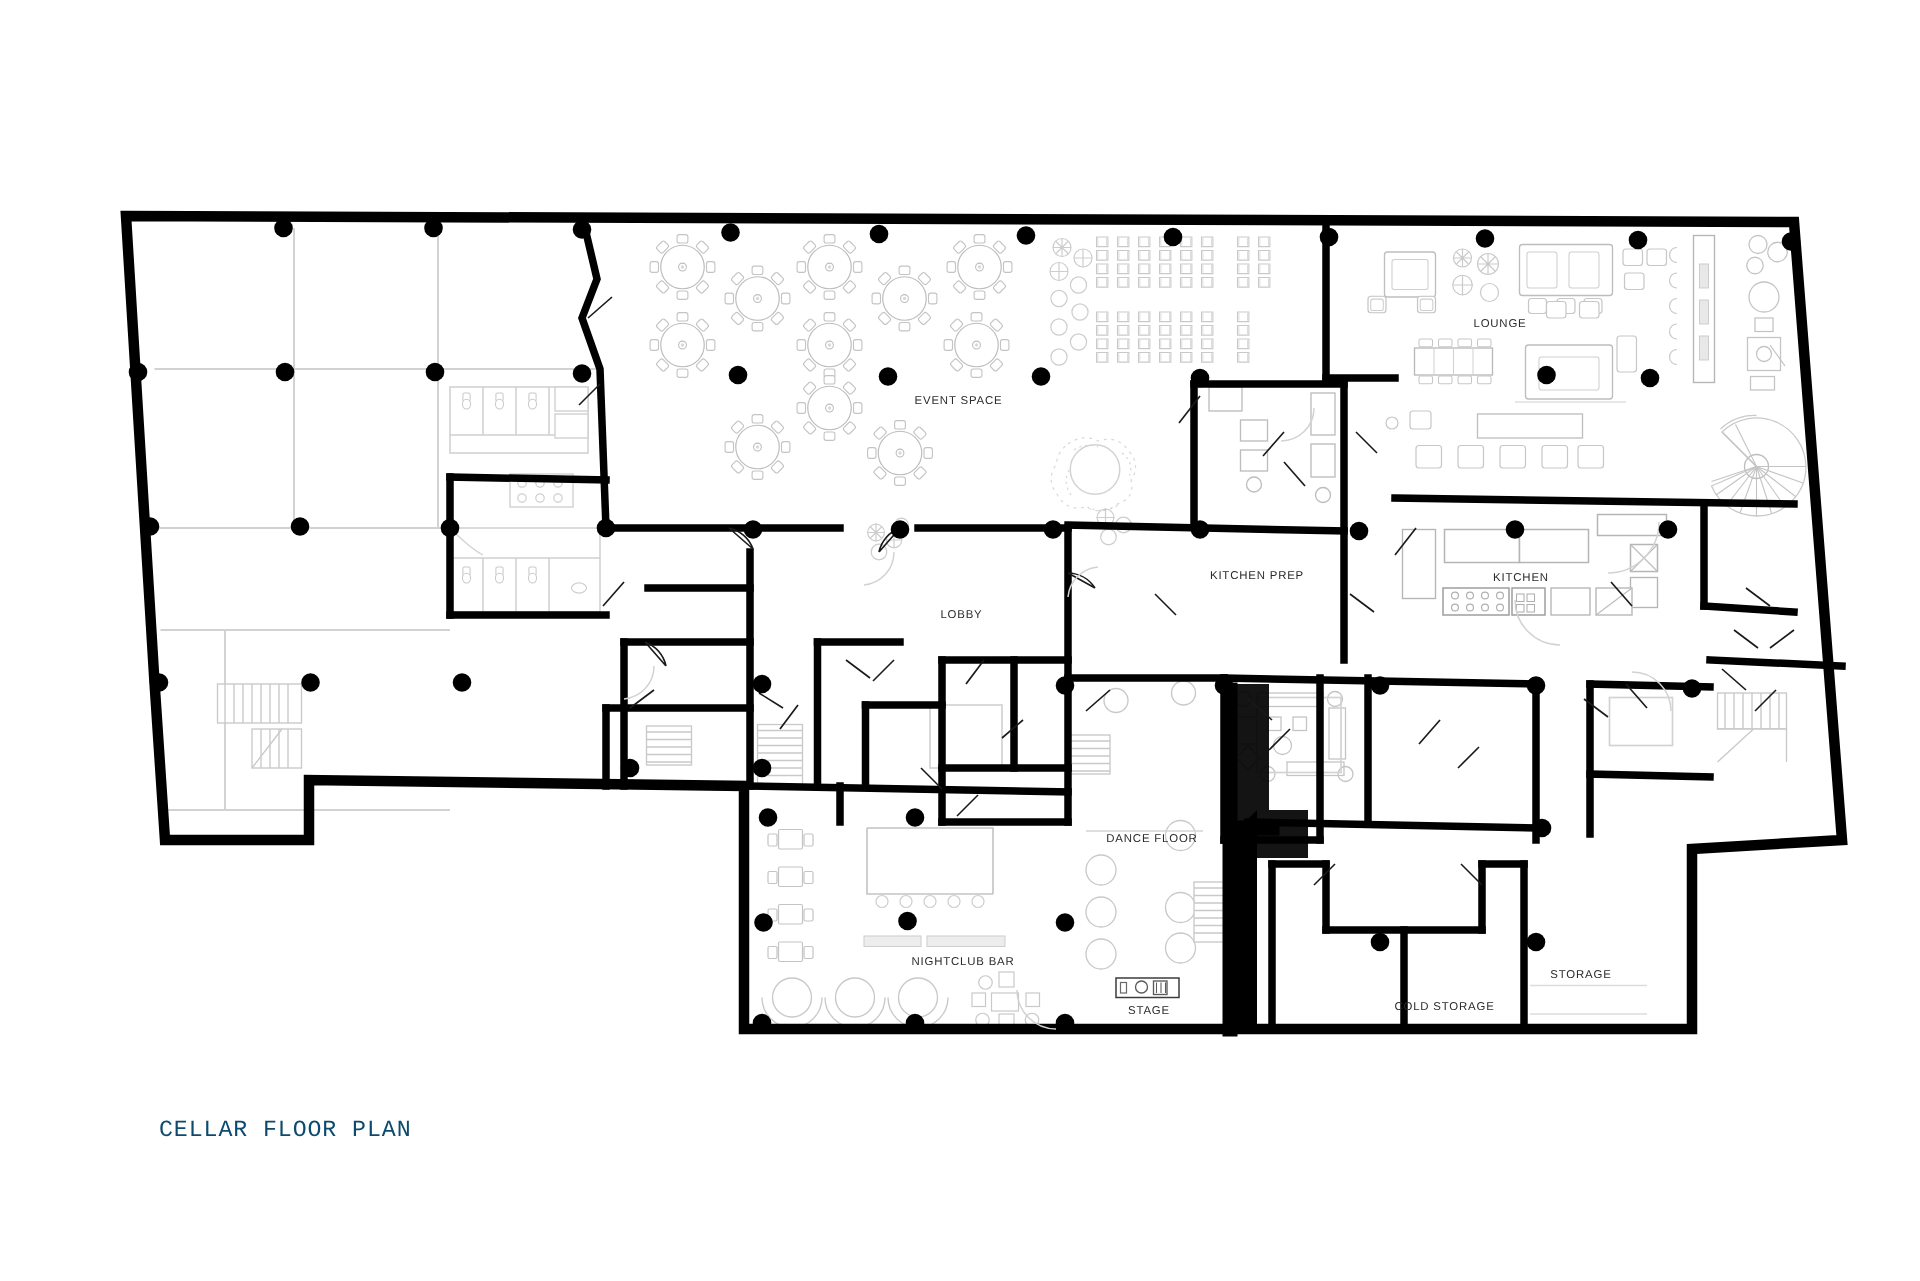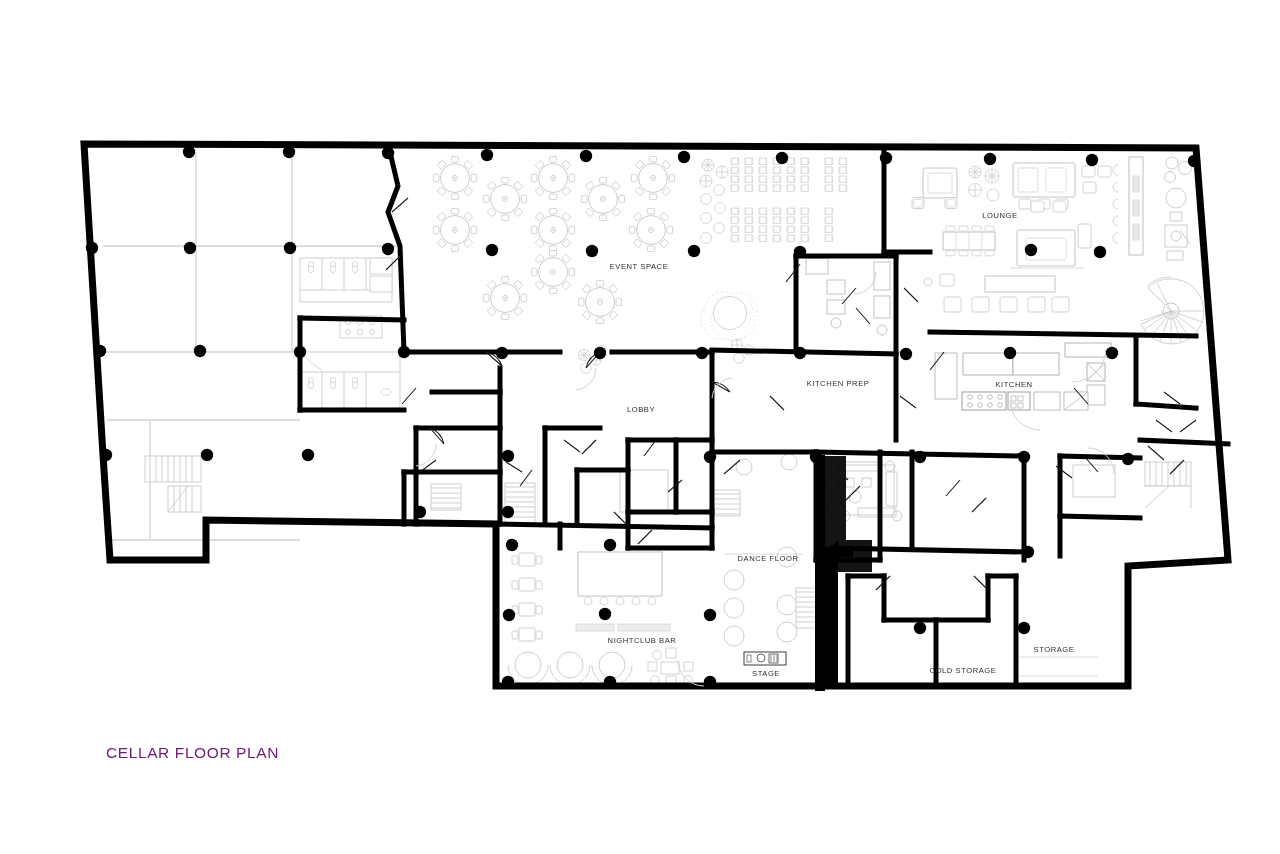--- a/index.html
+++ b/index.html
@@ -31,24 +31,24 @@
     font-size: 7.6px;
     letter-spacing: 0.55px;
     fill: #2b2b2b;
     text-anchor: middle;
     dominant-baseline: middle;
   }
   #sheet-title {
     position: absolute;
     left: 106px;
     top: 744px;
-    font-family: Liberation Sans, sans-serif;
+    font-family: Liberation Mono, monospace;
     font-size: 15.5px;
     letter-spacing: 0.6px;
-    color: #701a75;
+    color: #0c4a6e;
     white-space: nowrap;
   }
 </style>
 </head>
 <body>
 
 <div id="plan-root">
 <svg id="plan-svg" viewBox="0 0 1280 854" xmlns="http://www.w3.org/2000/svg">
 
   <defs>

